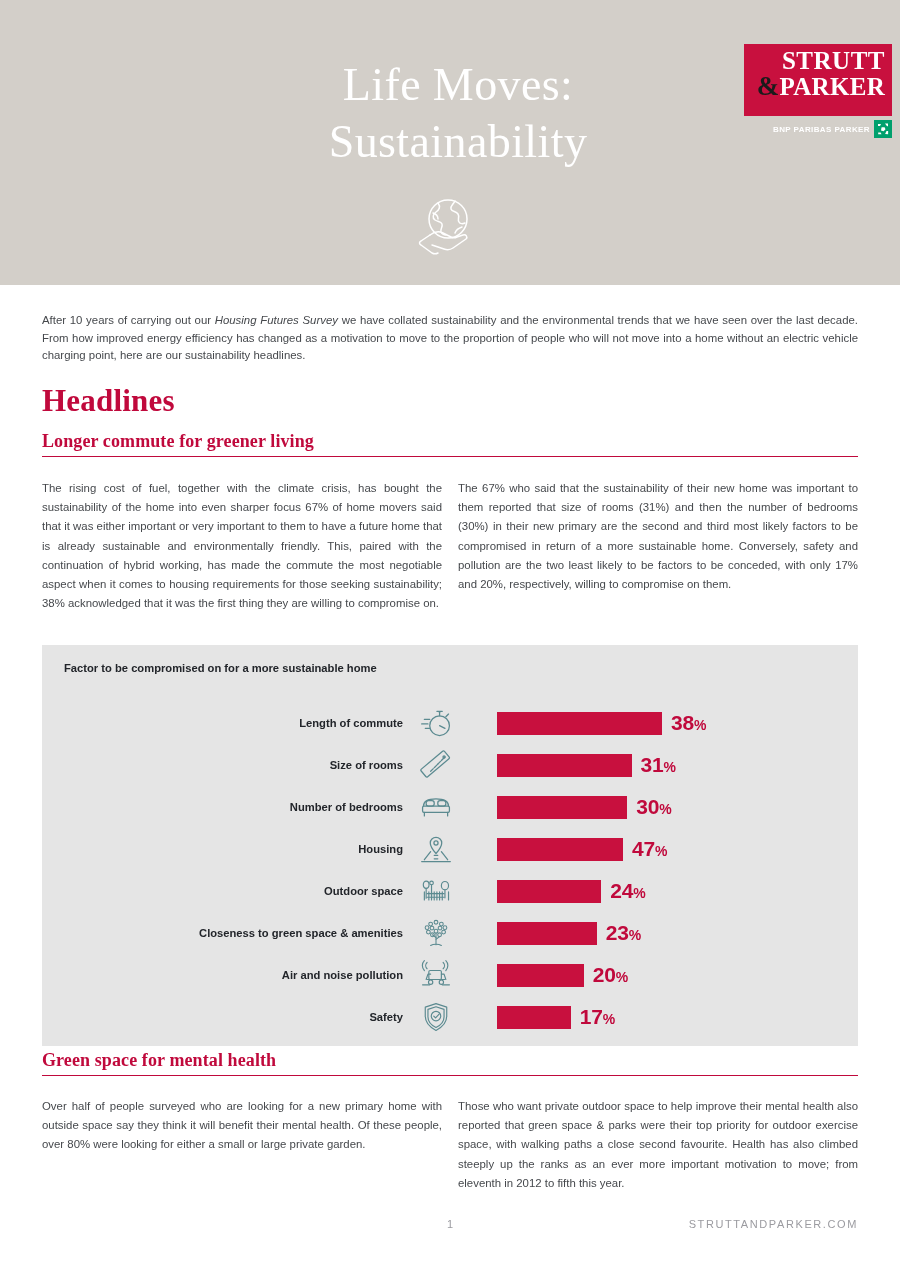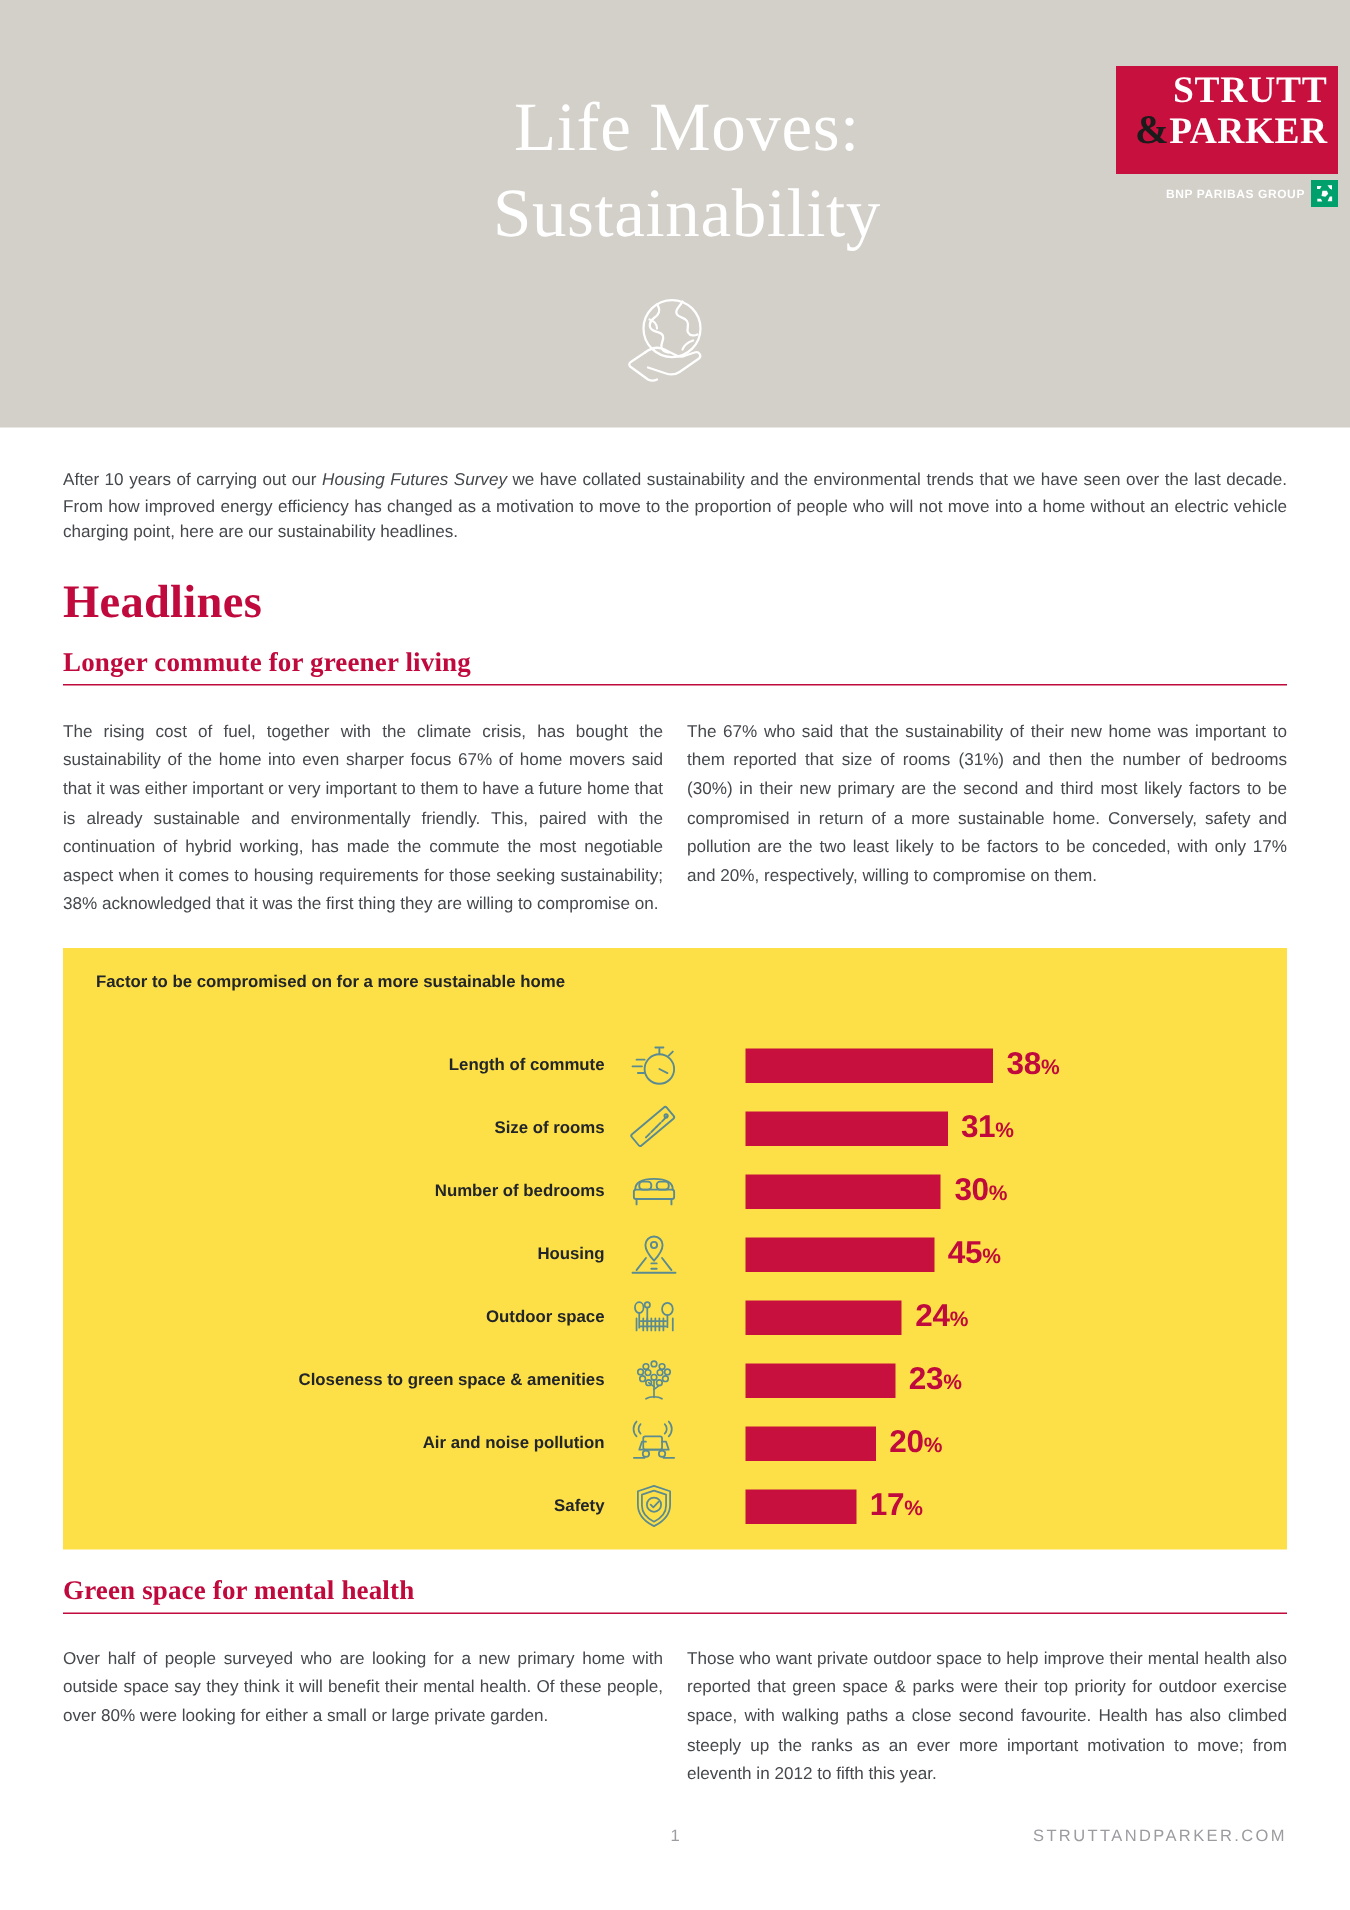--- a/index.html
+++ b/index.html
@@ -149,23 +149,23 @@
     text-align: justify;
   }
   .col.c-left  { left: 42px; }
   .col.c-right { left: 458px; }
   .col.r1 { top: 479px; }
   .col.r2 { top: 1097px; }
 
   
   .chart-panel {
     position: absolute;
-    left: 42px; top: 632px;
+    left: 42px; top: 645px;
     width: 816px; height: 401px;
-    background: #fde047;
+    background: #e5e5e5;
   }
 
   .chart-head-left {
     position: absolute;
     left: 22px; top: 17px;
     font-size: 11.2px;
     font-weight: bold;
     color: #22252a;
   }
   .chart-head-right {
@@ -271,21 +271,21 @@
     </div>
 
     <div class="logo-block">
       <div class="logo-box">
         <div class="logo-wordmark">
           <span class="logo-strutt">STRUTT</span>
           <span class="logo-parker-row"><span class="logo-amp">&amp;</span><span>PARKER</span></span>
         </div>
       </div>
       <div class="logo-sub">
-        <span class="logo-sub-text">BNP PARIBAS GROUP</span>
+        <span class="logo-sub-text">BNP PARIBAS PARKER</span>
         <span class="logo-green">
           <svg viewBox="0 0 18 18" width="18" height="18" fill="#ffffff">
             <path d="M4 4 l3 0 l-1 2 l-2 0 z"></path>
             <path d="M11 3.5 l3 0 l0 3 l-1.6 -1 z"></path>
             <path d="M12.5 11 l1.6 0 l0 3.2 l-3 -0.1 z"></path>
             <path d="M4.2 12.5 l2.4 0 l0.9 1.8 l-3.3 0 z"></path>
             <path d="M7.6 7.2 l3 0 l0.9 2 l-1.9 2 l-2.6 -0.6 z"></path>
           </svg>
         </span>
       </div>
@@ -366,21 +366,21 @@
               <path d="M19 6 c-3.6 0 -6.4 2.8 -6.4 6.3 c0 4.7 6.4 11.7 6.4 11.7 s6.4 -7 6.4 -11.7 C25.4 8.8 22.6 6 19 6 z"></path>
               <circle cx="19" cy="12.3" r="2.3"></circle>
               <path d="M13 22 L6 31"></path>
               <path d="M25 22 l7 9"></path>
               <path d="M3 33 h32"></path>
               <path d="M17 26 h4 M17 30 h4"></path>
             </svg>
           </div>
           <div class="row-barwrap">
             <div class="bar" style="width: 125.921px;"></div>
-            <div class="bar-value"><span>45</span><span class="pct">%</span></div>
+            <div class="bar-value"><span>47</span><span class="pct">%</span></div>
           </div>
         </div>
         <div class="bar-row">
           <div class="row-label">Outdoor space</div>
           <div class="row-icon">
             <svg viewBox="0 0 38 38" width="34" height="34" fill="none" stroke="currentColor" stroke-width="1.3" stroke-linecap="round" stroke-linejoin="round">
               <ellipse cx="8" cy="12" rx="3.2" ry="4"></ellipse>
               <path d="M8 16 v11"></path>
               <circle cx="14" cy="10" r="2"></circle>
               <path d="M14 12 v15"></path>

